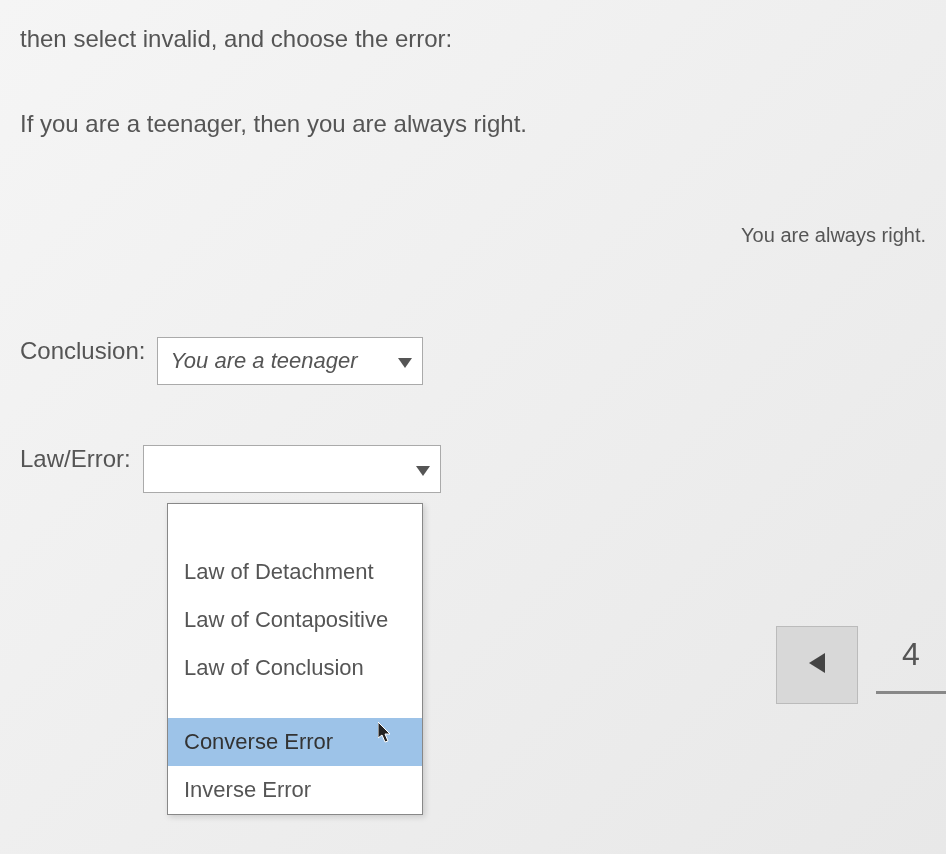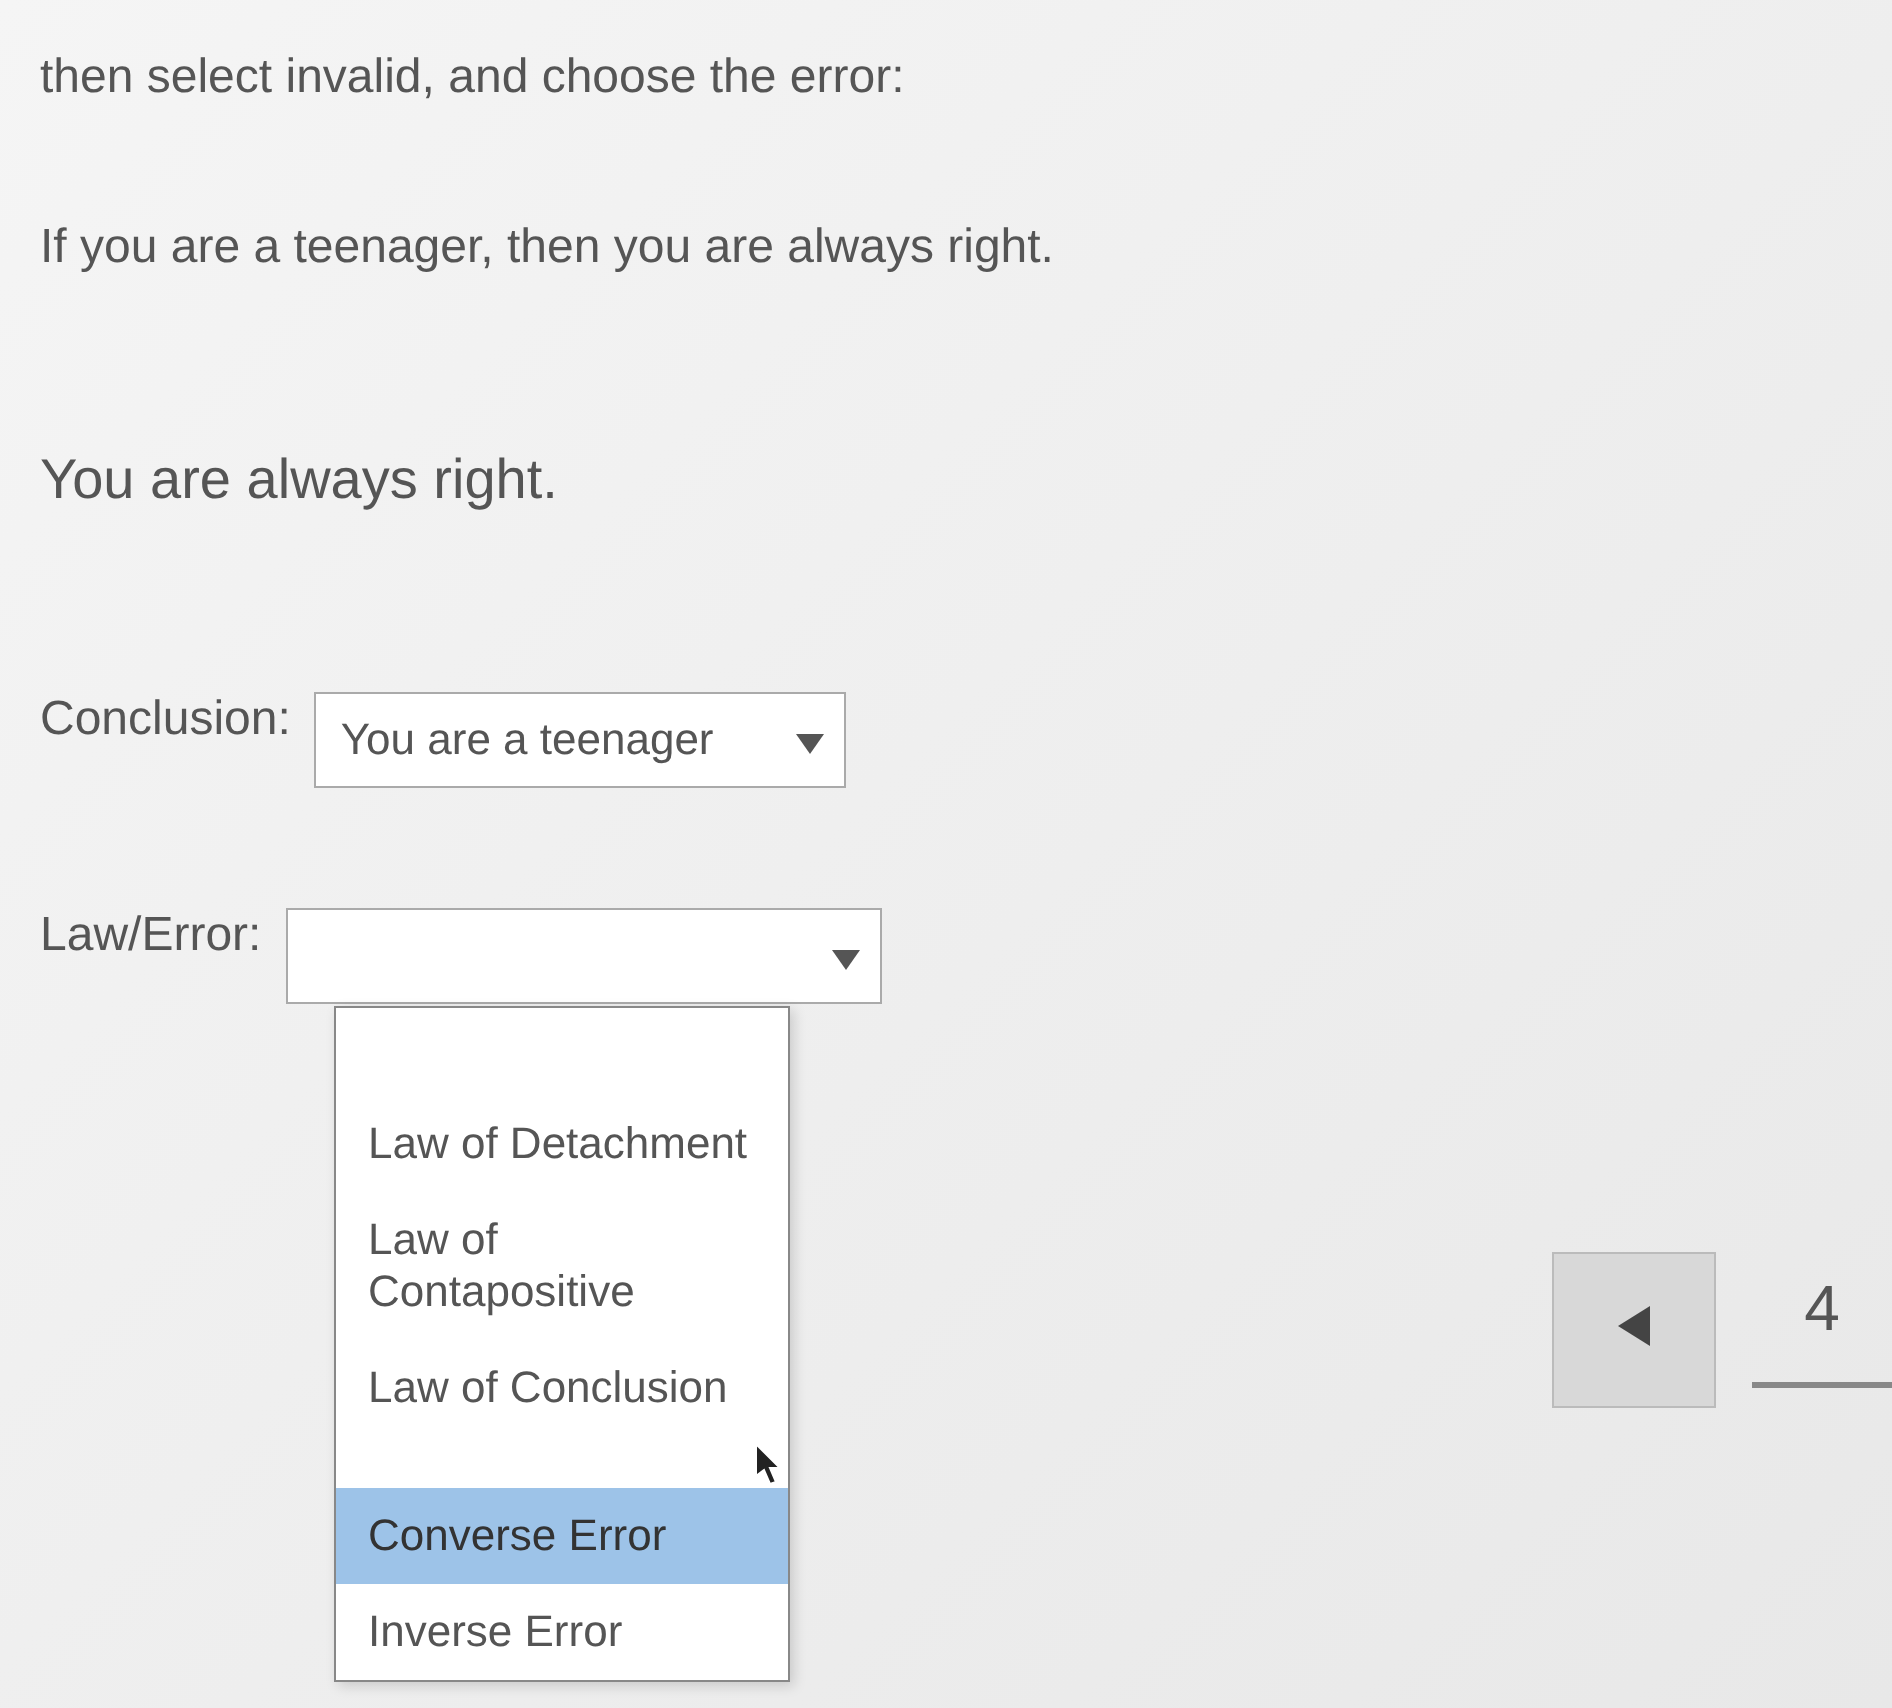--- a/index.html
+++ b/index.html
@@ -20,23 +20,24 @@
       font-size: 24px;
       color: #555;
       margin-bottom: 57px;
     }
     .premise-text {
       font-size: 24px;
       color: #555;
       margin-bottom: 86px;
     }
     .statement-text {
-      font-size: 28px;
+      font-size: 20px;
       color: #555;
       margin-bottom: 90px;
+      text-align: right;
     }
     .field-row {
       display: flex;
       align-items: flex-start;
       gap: 12px;
       margin-bottom: 60px;
     }
     .field-label {
       font-size: 24px;
       color: #555;
@@ -59,29 +60,30 @@
       top: 50%;
       transform: translateY(-50%);
     }
     .chevron svg {
       width: 14px;
       height: 10px;
       fill: #555;
     }
     #conclusion-select {
       width: 266px;
+      font-style: italic;
     }
     #lawerror-select {
       width: 298px;
     }
     .dropdown-panel {
       position: absolute;
       left: 167px;
       top: 503px;
-      width: 228px;
+      width: 256px;
       background: #fff;
       border: 1px solid #888;
       box-shadow: 2px 2px 6px rgba(0,0,0,0.15);
     }
     .dropdown-option {
       padding: 11px 16px;
       font-size: 22px;
       color: #555;
       cursor: pointer;
     }

